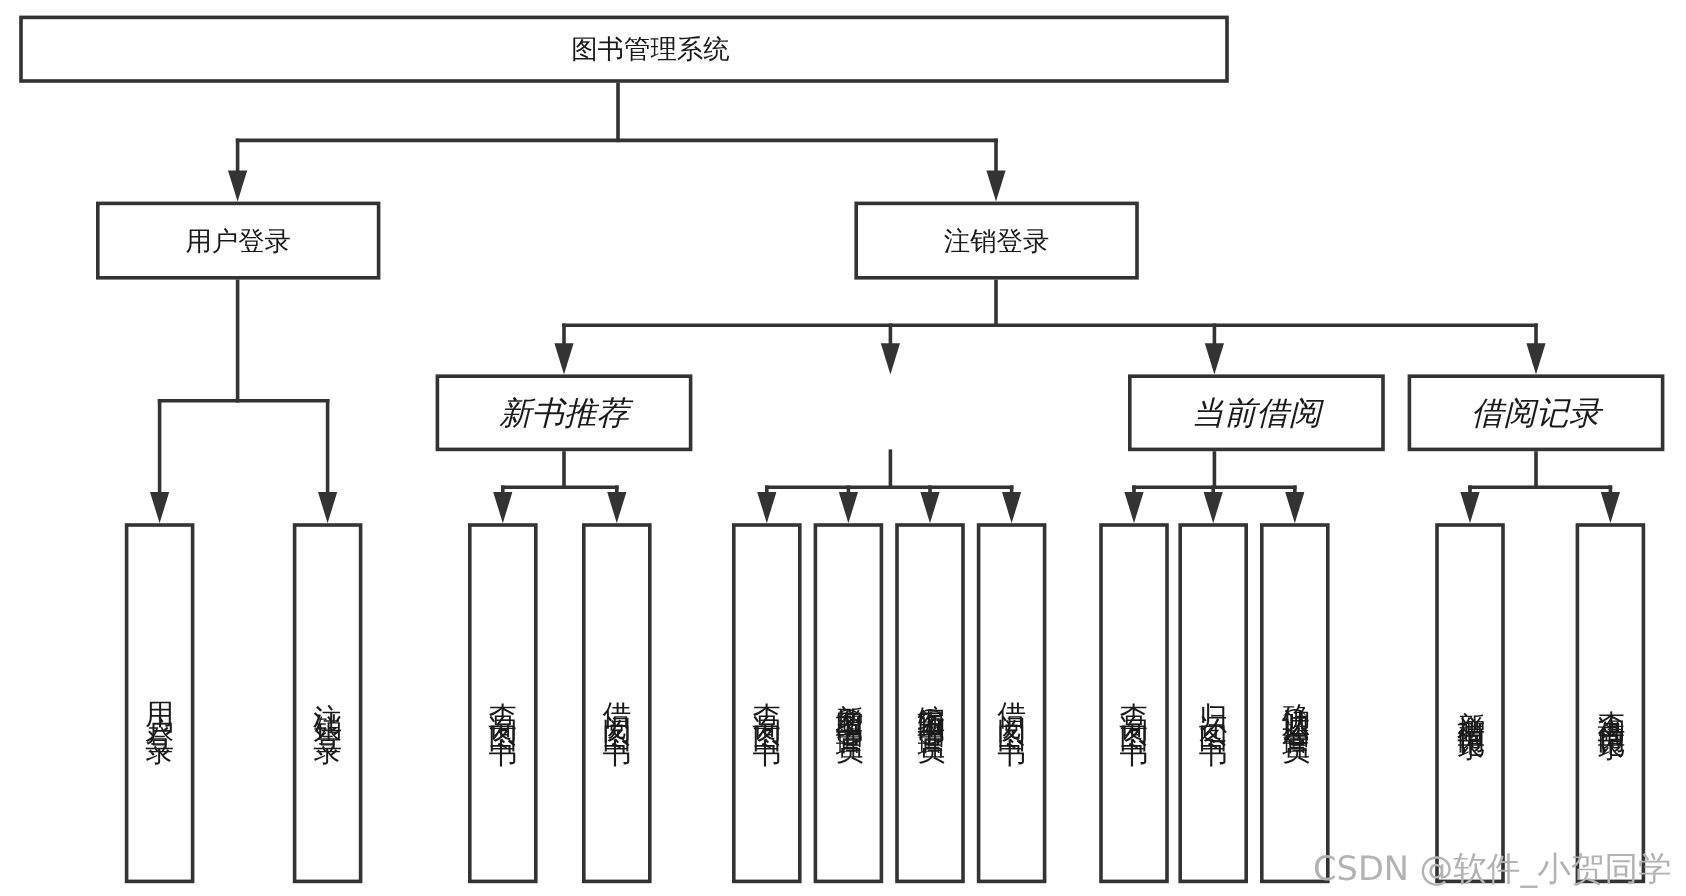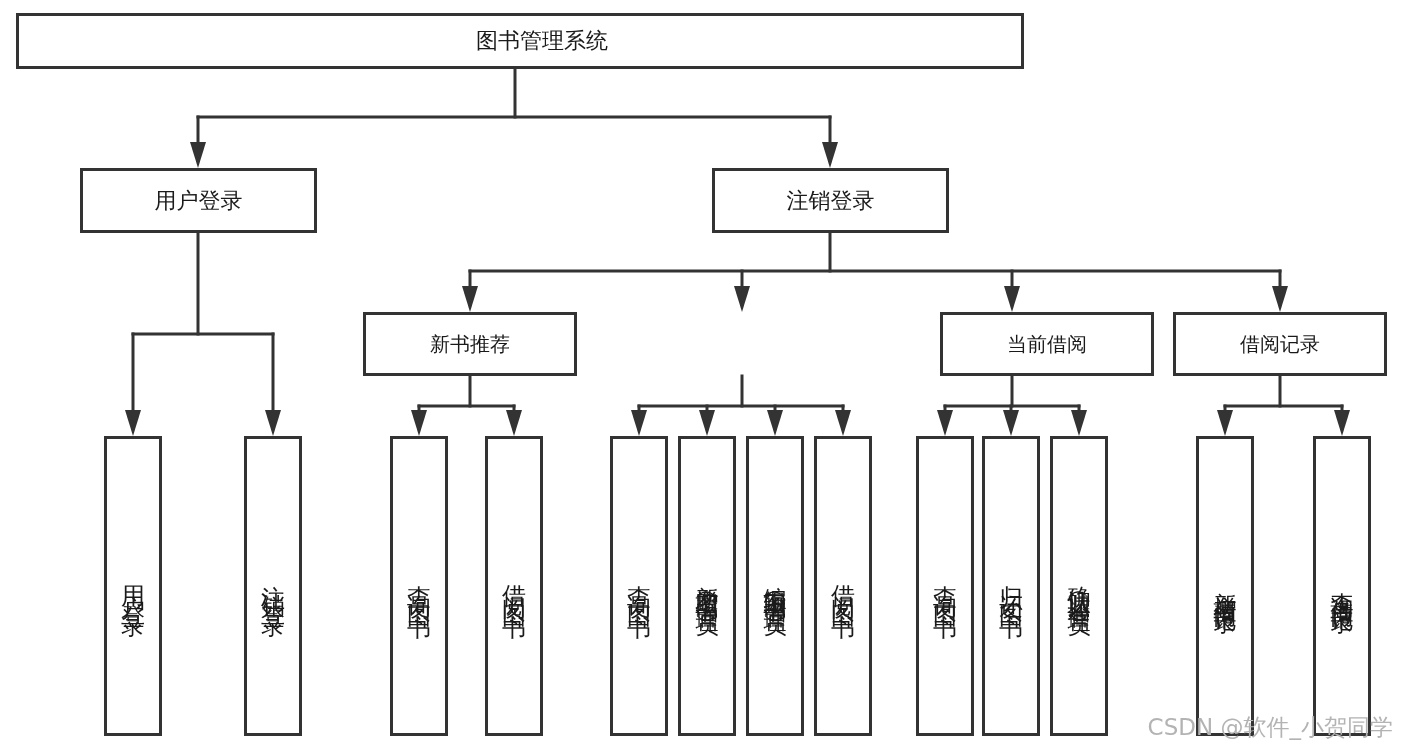--- a/index.html
+++ b/index.html
@@ -30,38 +30,38 @@
     align-items: center;
     justify-content: center;
     z-index: 1;
     color: #1a1a1a;
   }
   .node .lbl {
     white-space: nowrap;
   }
   .root  { left: 16px;  top: 13px;  width: 1008px; height: 56px; font-size: 22px; padding-left: 44px; }
   .l2    { top: 168px; width: 237px; height: 65px; font-size: 22px; }
-  .l3    { top: 312px; width: 214px; height: 64px; font-size: 20px; }
+  .l3    { top: 312px; width: 214px; height: 64px; font-size: 27px; font-style: italic; }
   .leaf  { top: 436px; width: 58px;  height: 300px; font-size: 24px; }
   .leaf .lbl {
     writing-mode: vertical-rl;
     text-orientation: mixed;
     letter-spacing: 10px;
     white-space: normal;
     line-height: 1;
   }
   .leaf.long .lbl {
     letter-spacing: 4px;
     font-size: 23px;
   }
   #watermark {
     position: absolute;
     right: 12px;
     bottom: 4px;
-    font-size: 23px;
+    font-size: 28px;
     color: #b3b3b3;
     z-index: 2;
     white-space: nowrap;
   }
 </style>
 </head>
 <body>
 
 <div id="stage">
 

